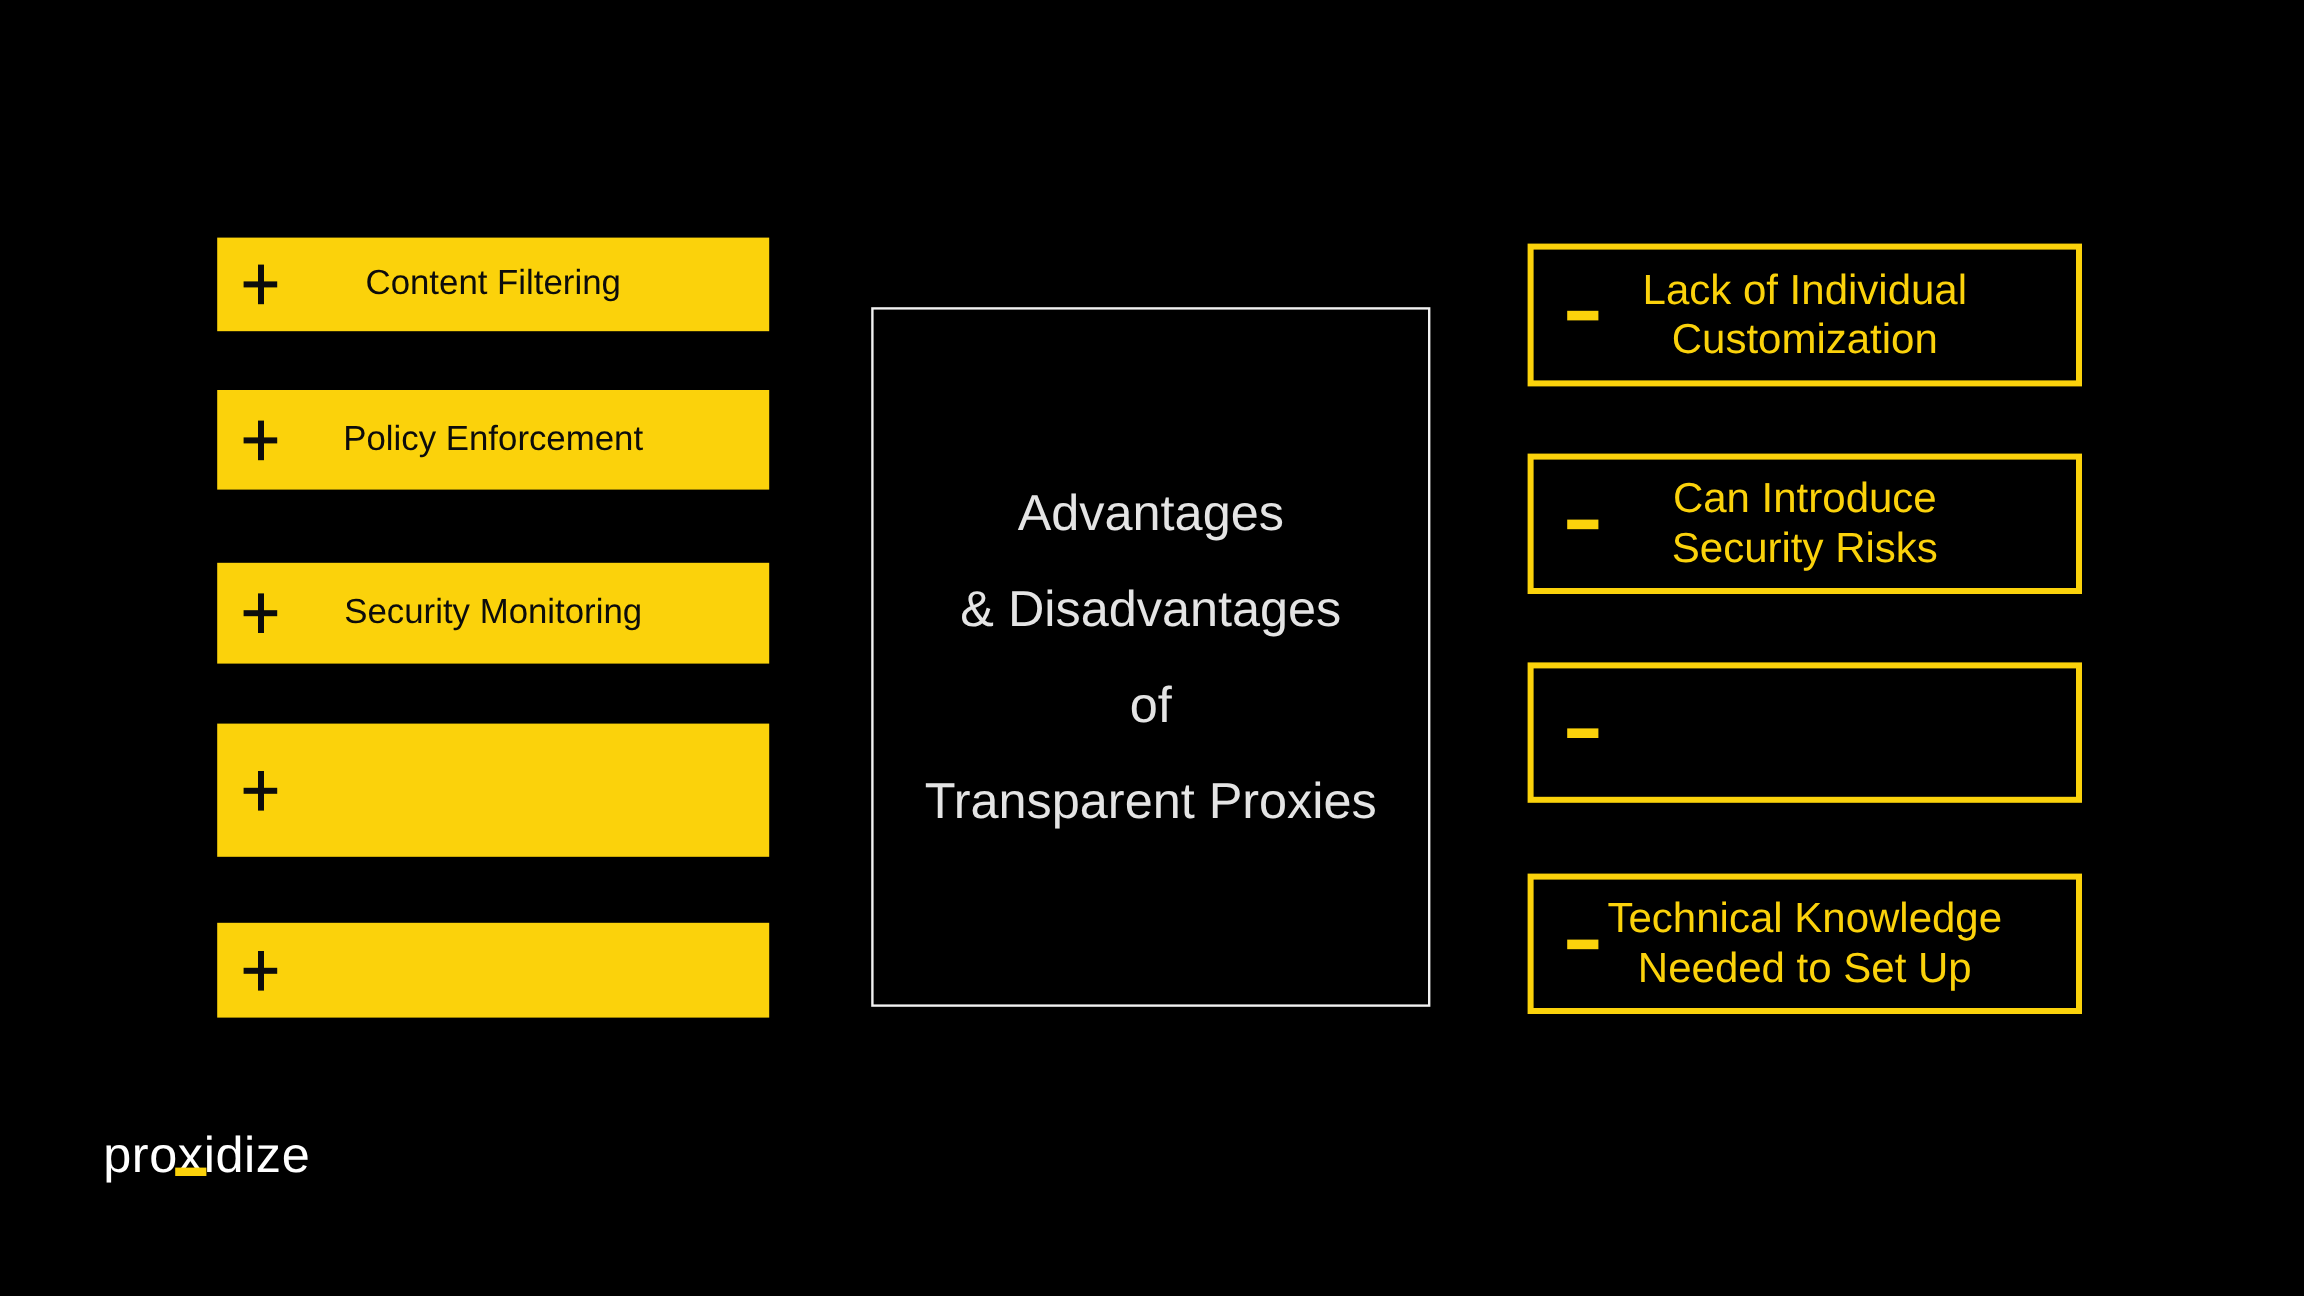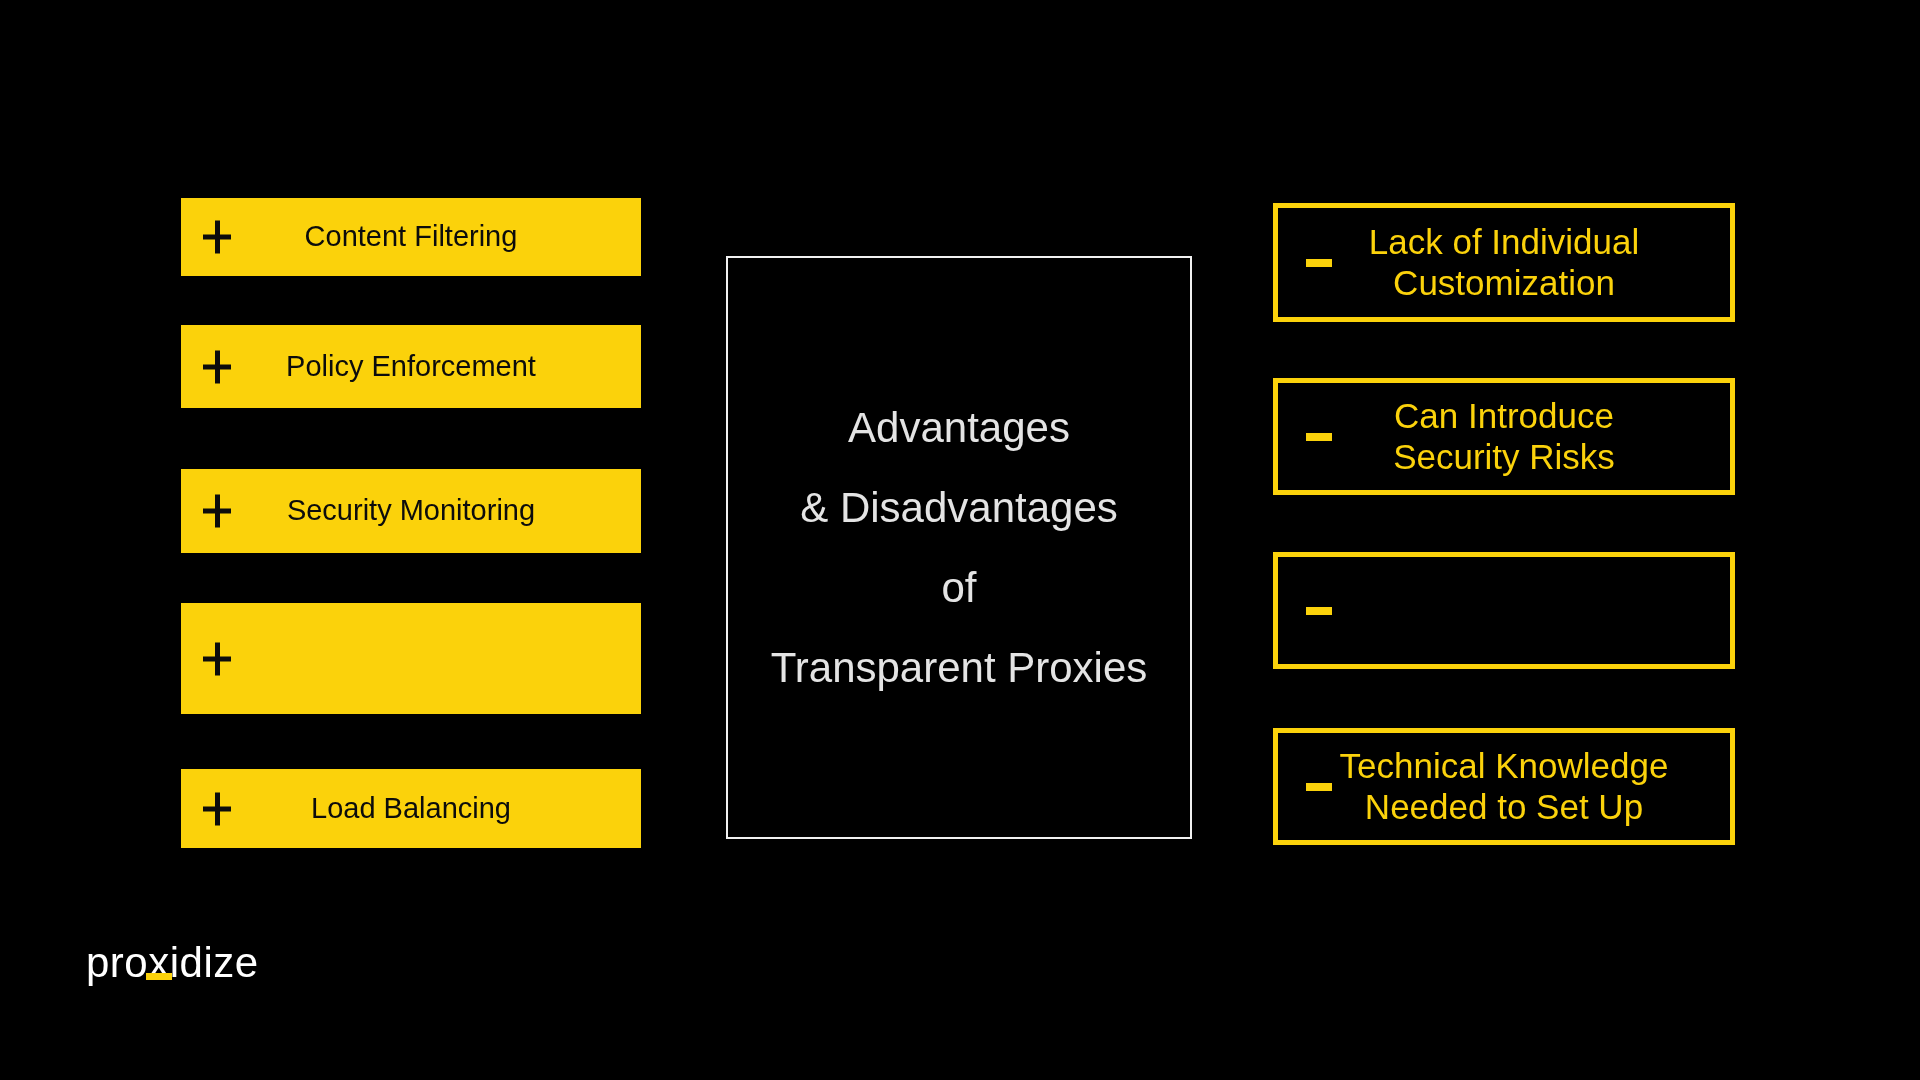--- a/index.html
+++ b/index.html
@@ -163,21 +163,20 @@
   </div>
   <div class="adv a3">
     <span class="plus-icon"></span>
     <span class="box-label">Security Monitoring</span>
   </div>
   <div class="adv a4">
     <span class="plus-icon"></span>
   </div>
   <div class="adv a5">
     <span class="plus-icon"></span>
-    <span class="box-label">Load Balancing</span>
   </div>
 
   <div class="center-box">
     <div class="center-line">Advantages</div>
     <div class="center-line">&amp; Disadvantages</div>
     <div class="center-line">of</div>
     <div class="center-line">Transparent Proxies</div>
   </div>
 
   <div class="dis d1">

